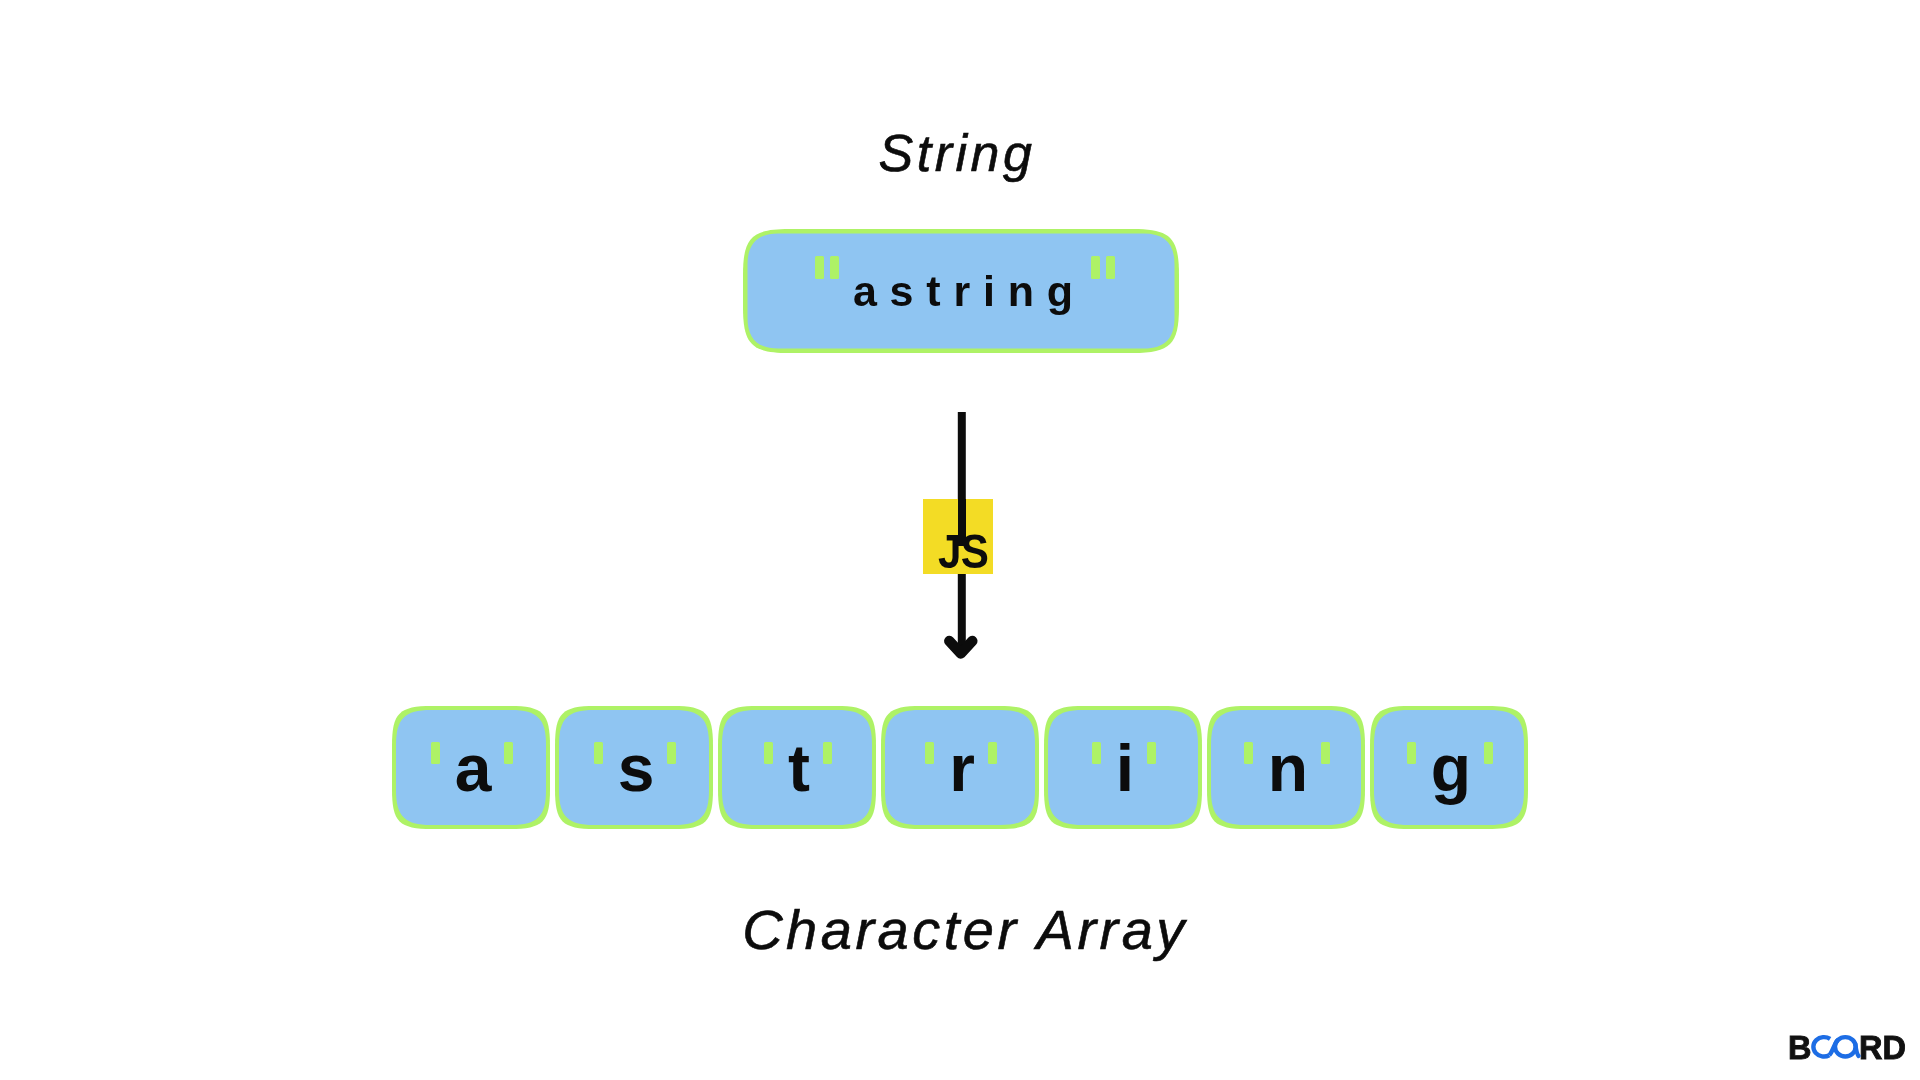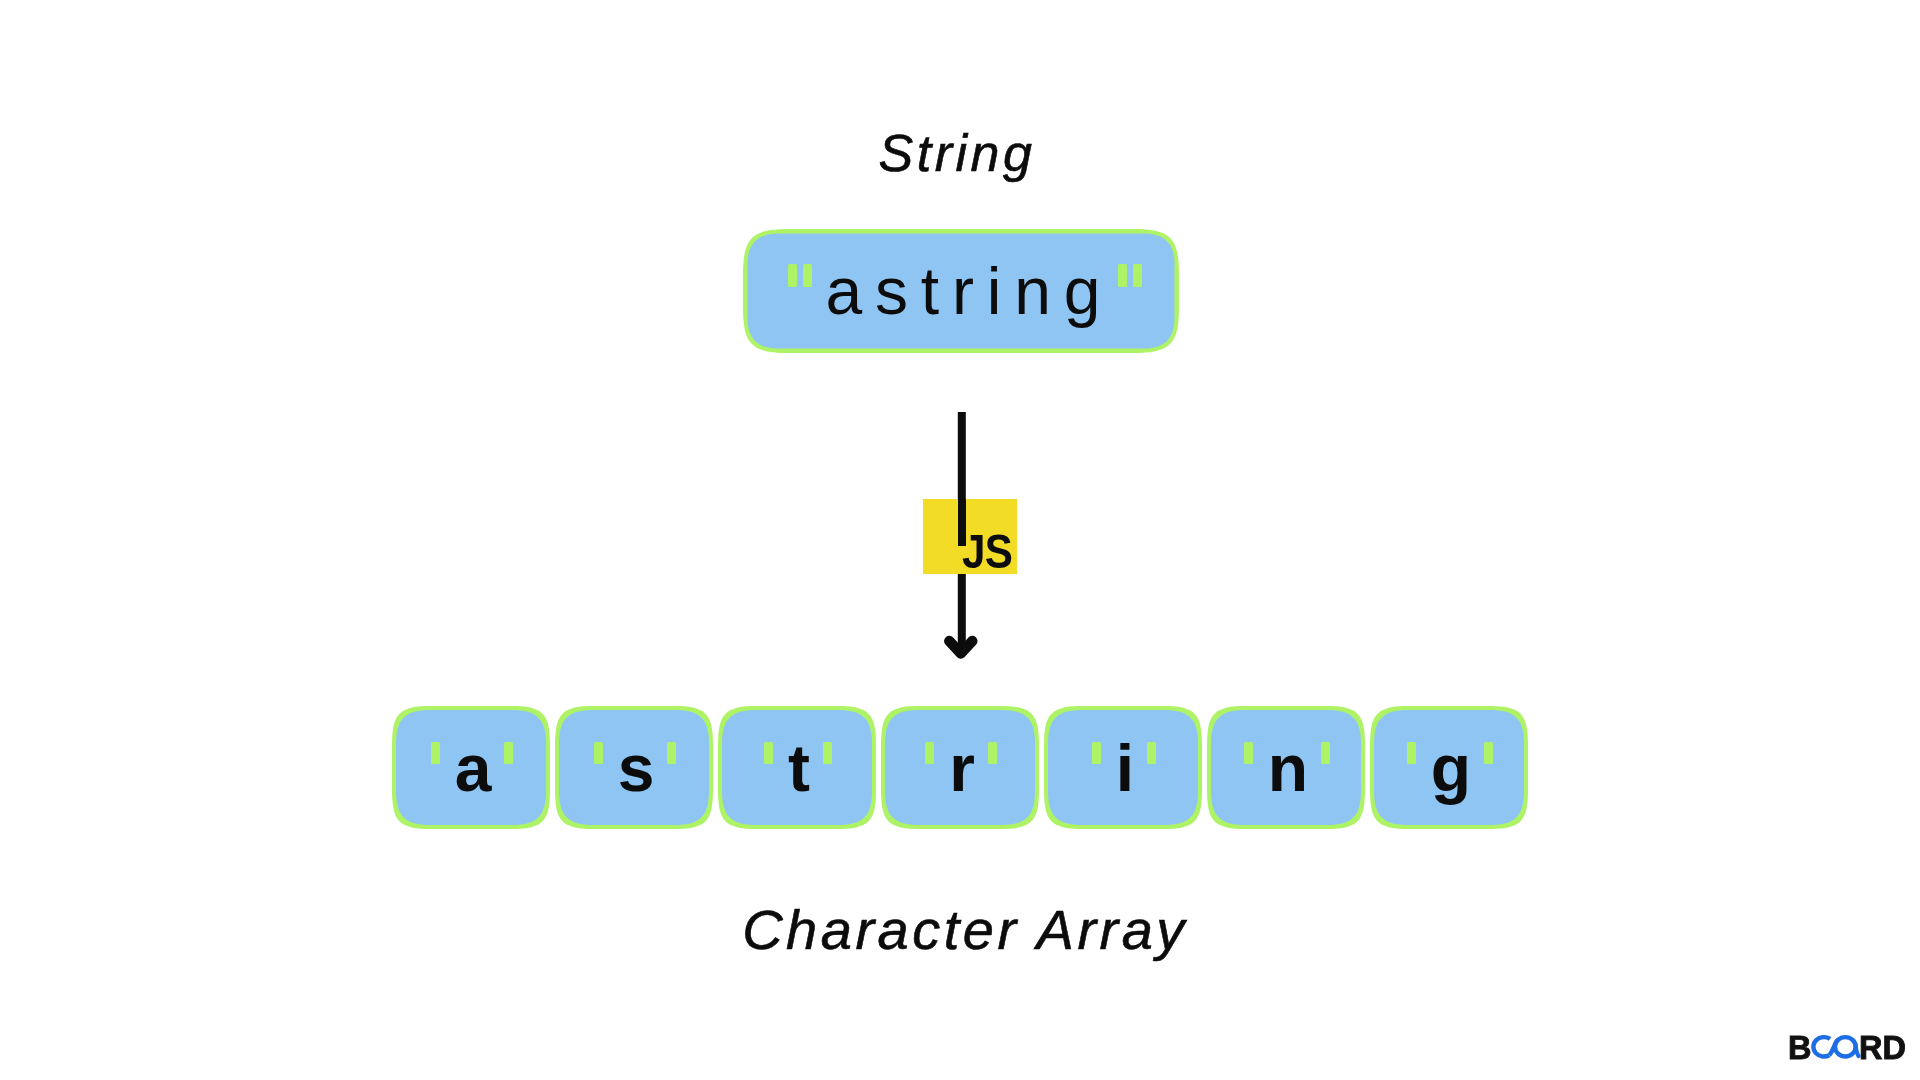--- a/index.html
+++ b/index.html
@@ -4,31 +4,31 @@
 <style>
   html,body{margin:0;padding:0;width:1920px;height:1080px;background:#ffffff;overflow:hidden}
   body{font-family:"Liberation Sans",sans-serif;position:relative;color:#0c0c0c}
   #title{position:absolute;left:-3px;top:127px;width:1920px;text-align:center;
          font-style:italic;font-size:52px;line-height:1;color:#0c0c0c;
          letter-spacing:3.5px;-webkit-text-stroke:0.6px #0c0c0c}
   #pill{position:absolute;left:743px;top:229px;width:436px;height:124px;
         display:flex;align-items:center;justify-content:center}
   #pill>svg,.cell>svg{position:absolute;left:0;top:0}
   #pill .txt,.cell .txt{position:relative}
-  #pill .txt{font-weight:normal;font-size:66px;line-height:1;white-space:nowrap;margin-left:8px}
+  #pill .txt{font-weight:bold;font-size:43px;line-height:1;white-space:nowrap;margin-left:8px}
   #pill .ls{letter-spacing:12.8px;margin-right:-12.8px}
   .bar{display:inline-block;width:9px;height:23px;background:#AEF266;border-radius:1.5px;position:relative;top:-27px}
   .dq .b2{margin-left:6px}
   .dq.l{margin-right:14px}
   .dq.r{margin-left:18px}
   .sq{display:inline-block;width:9px;height:22px;background:#AEF266;border-radius:1.5px;position:relative;top:-27px}
   .sq.l{margin-right:15px}
   .sq.r{margin-left:13px}
   #arrow{position:absolute;left:0;top:0;width:1920px;height:1080px}
-  #js{position:absolute;left:923px;top:499px;width:94px;height:75px;background:#F3DC25}
+  #js{position:absolute;left:923px;top:499px;width:70px;height:75px;background:#F3DC25}
   #js span{position:absolute;right:5px;bottom:-2px;font-weight:bold;font-size:49px;line-height:1;
            letter-spacing:-1px;transform:scaleX(0.86);transform-origin:100% 100%}
   #jsline{position:absolute;left:957.8px;top:499px;width:8px;height:47px;background:#0c0c0c}
   #row{position:absolute;left:392px;top:706px;display:flex;gap:5px}
   .cell{position:relative;width:158px;height:123px;
         display:flex;align-items:center;justify-content:center}
   .cell .txt{font-weight:bold;font-size:66px;line-height:1;white-space:nowrap;margin-left:2px}
   #carr{position:absolute;left:5px;top:902px;width:1920px;text-align:center;
         font-style:italic;font-size:56px;line-height:1;color:#0c0c0c;
         letter-spacing:3.5px;-webkit-text-stroke:0.6px #0c0c0c}

